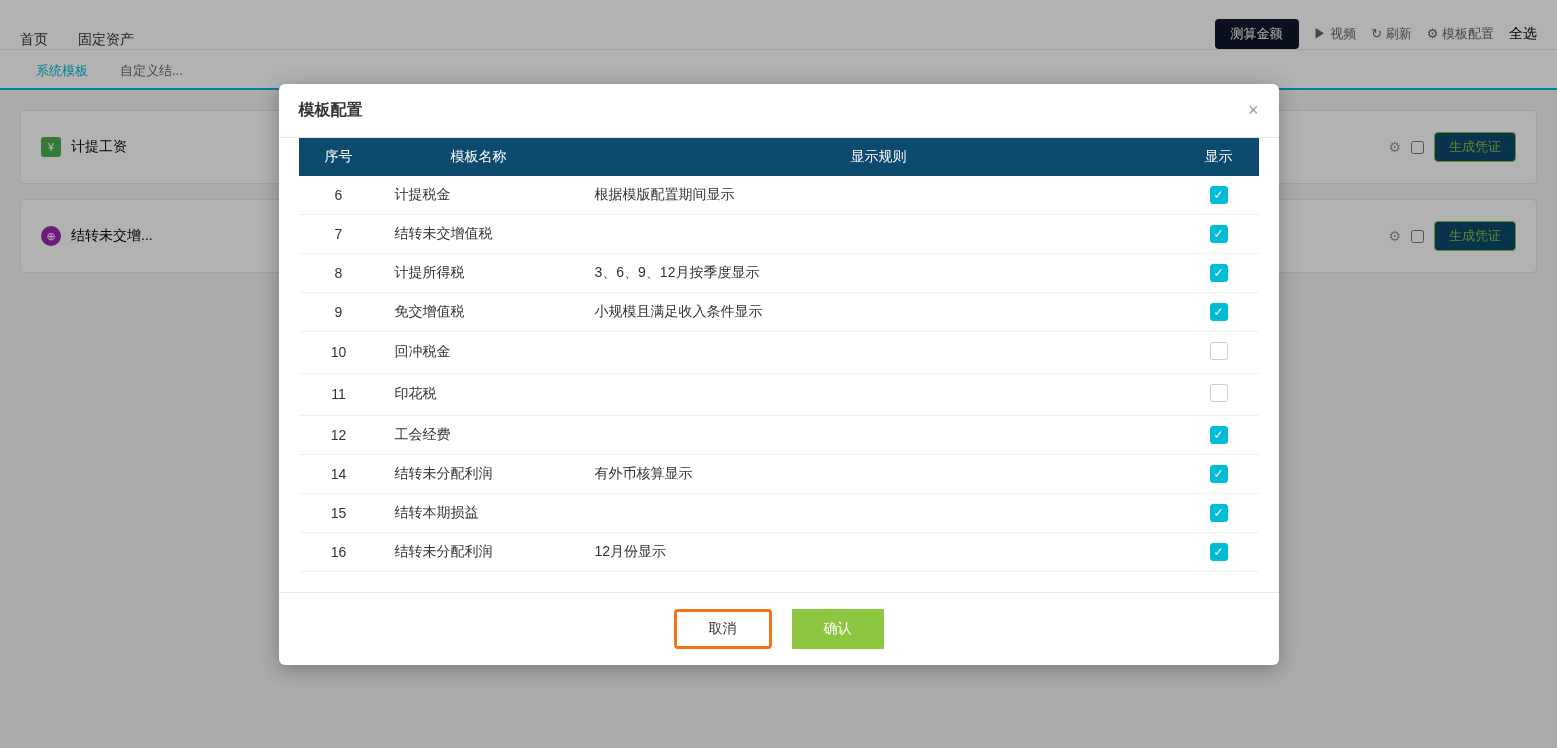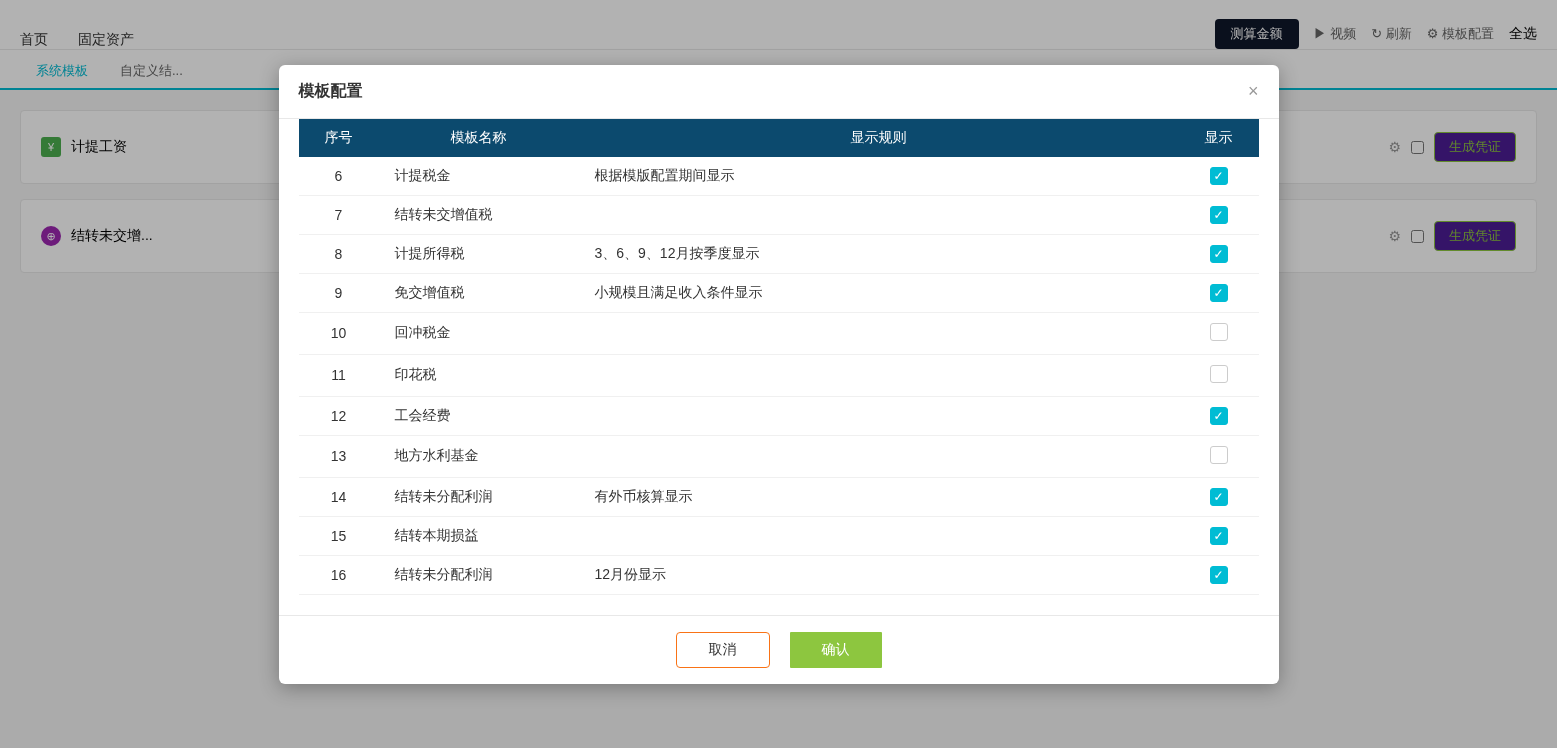--- a/index.html
+++ b/index.html
@@ -121,21 +121,21 @@
     .amount {
       font-size: 28px;
       font-weight: bold;
       color: #333;
       margin-top: 10px;
     }
 
     .btn-generate {
       border: 1px solid #8dc63f;
       color: #8dc63f;
-      background: #4c1d95;
+      background: #0c4a6e;
       padding: 5px 14px;
       border-radius: 4px;
       cursor: pointer;
       font-size: 13px;
     }
 
     
     .overlay {
       position: absolute;
       top: 0; left: 0;
@@ -247,21 +247,21 @@
     .modal-footer {
       display: flex;
       justify-content: center;
       gap: 20px;
       padding: 16px 20px;
       border-top: 1px solid #e8e8e8;
     }
 
     .btn-cancel {
       padding: 8px 32px;
-      border: 1px solid #f97316;
+      border: 3px solid #f97316;
       background: #fff;
       border-radius: 4px;
       cursor: pointer;
       font-size: 14px;
       color: #333;
     }
 
     .btn-confirm {
       padding: 8px 32px;
       background: #8dc63f;
@@ -394,26 +394,20 @@
               <td></td>
               <td><span class="custom-checkbox"></span></td>
             </tr>
             <tr>
               <td>12</td>
               <td>工会经费</td>
               <td></td>
               <td><span class="custom-checkbox checked"></span></td>
             </tr>
             <tr>
-              <td>13</td>
-              <td>地方水利基金</td>
-              <td></td>
-              <td><span class="custom-checkbox"></span></td>
-            </tr>
-            <tr>
               <td>14</td>
               <td>结转未分配利润</td>
               <td>有外币核算显示</td>
               <td><span class="custom-checkbox checked"></span></td>
             </tr>
             <tr>
               <td>15</td>
               <td>结转本期损益</td>
               <td></td>
               <td><span class="custom-checkbox checked"></span></td>

